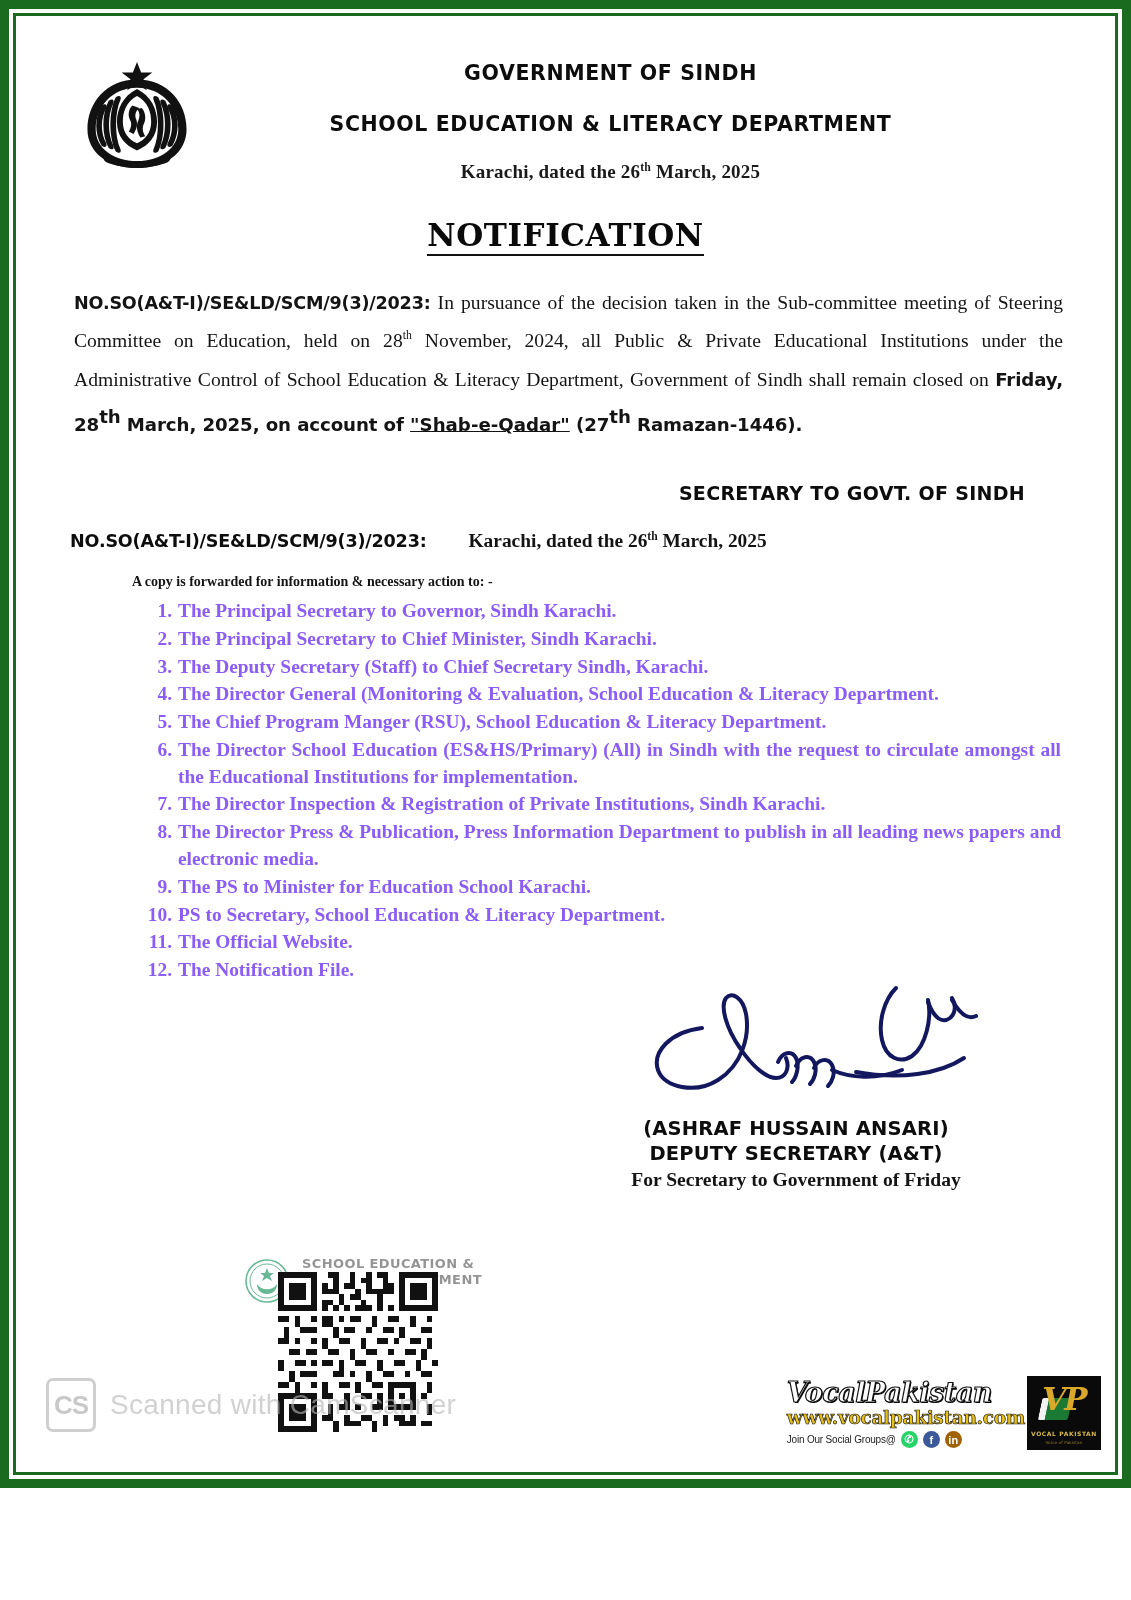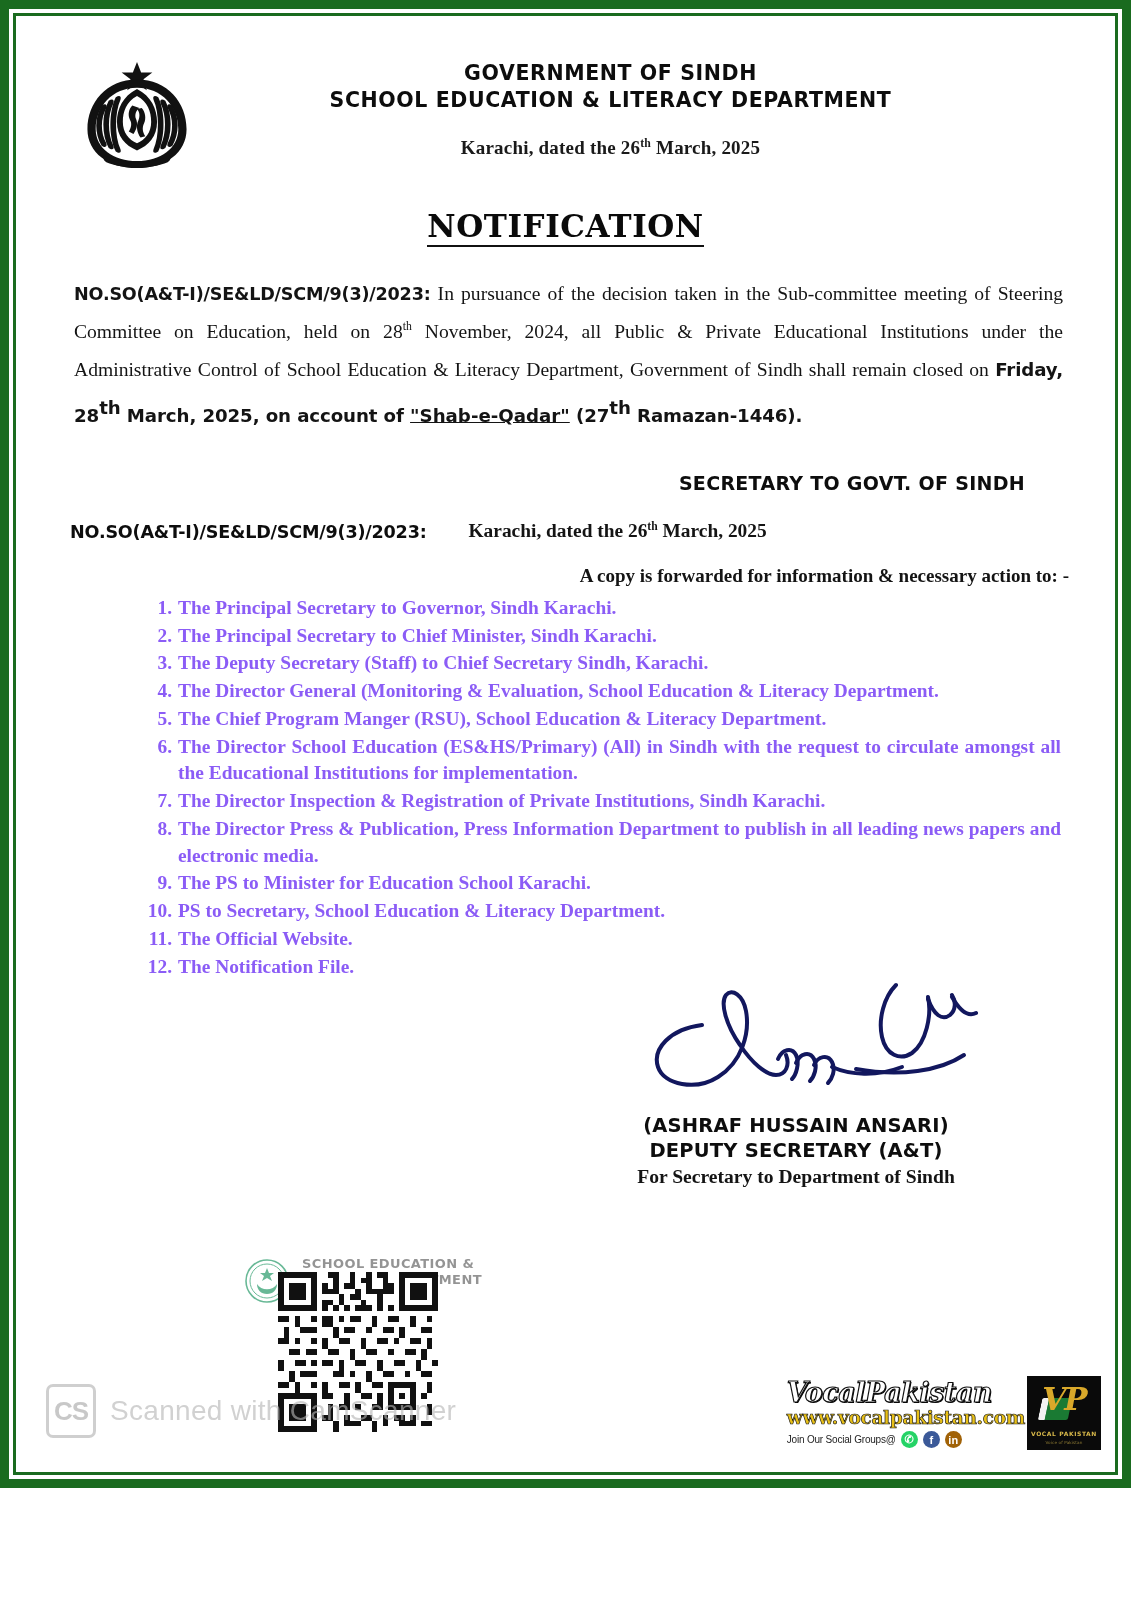--- a/index.html
+++ b/index.html
@@ -61,21 +61,21 @@
   }
   .gov-line {
     font-family: "DejaVu Sans", sans-serif;
     font-weight: bold;
     font-size: 20.5px;
     letter-spacing: 0.6px;
     color: #0d0d0d;
     line-height: 1.34;
     white-space: nowrap;
   }
-  .gov-line.second { font-size: 20.5px; }
+  .gov-line.second { font-size: 20.5px; margin-top: 24px; }
   .date-line {
     margin-top: 22px;
     font-family: "Liberation Serif", serif;
     font-weight: bold;
     font-size: 19px;
     color: #1a1a1a;
     letter-spacing: 0.2px;
   }
   .date-line sup { font-size: 0.62em; vertical-align: super; }
 
@@ -161,23 +161,22 @@
     color: #141414;
     white-space: nowrap;
   }
 
   
   .forwarded {
     margin-top: 22px;
     padding-left: 70px;
     font-family: "Liberation Serif", serif;
     font-weight: bold;
-    font-size: 19px;
+    font-size: 14px;
     color: #141414;
-    text-align: right;
   }
 
   
   ol.copy-list {
     margin-top: 8px;
     padding-left: 76px;
     list-style: none;
     counter-reset: ci;
   }
   ol.copy-list li {
@@ -293,21 +292,21 @@
   .footer {
     position: absolute;
     left: 0;
     right: 0;
     bottom: 18px;
     height: 96px;
   }
   .camscanner {
     position: absolute;
     left: 30px;
-    bottom: 16px;
+    bottom: 22px;
     display: flex;
     align-items: center;
     gap: 14px;
     opacity: 0.62;
   }
   .cs-badge {
     width: 50px;
     height: 54px;
     border: 3px solid #b3b3b3;
     border-radius: 7px;
@@ -519,21 +518,21 @@
             <path d="M286 22 C274 34 268 56 272 74 C276 92 290 98 302 90 C316 80 322 52 318 34"></path>
             <path d="M318 36 C324 52 332 58 340 52 C346 47 346 38 342 32"></path>
             <path d="M342 34 C350 48 358 54 366 50"></path>
             <path d="M246 106 C290 114 330 108 354 92"></path>
           </g>
         </svg>
       </div>
       <div class="sign-block">
         <div class="sign-name">(ASHRAF HUSSAIN ANSARI)</div>
         <div class="sign-desig">DEPUTY SECRETARY (A&amp;T)</div>
-        <div class="sign-for">For Secretary to Department of Sindh</div>
+        <div class="sign-for">For Secretary to Government of Friday</div>
       </div>
     </div>
 
     <div class="qr-zone">
       <div class="stamp">
         <svg width="46" height="46" viewBox="0 0 46 46">
           <circle cx="23" cy="23" r="21" fill="none" stroke="#2f9e6e" stroke-width="1.6"></circle>
           <circle cx="23" cy="23" r="17" fill="none" stroke="#2f9e6e" stroke-width="1"></circle>
           <path d="M23 10 L25 15 L30 15 L26 18 L28 23 L23 20 L18 23 L20 18 L16 15 L21 15 Z" fill="#2f9e6e"></path>
           <path d="M13 26 C17 33 29 33 33 26 C33 32 29 36 23 36 C17 36 13 32 13 26 Z" fill="#2f9e6e"></path>

